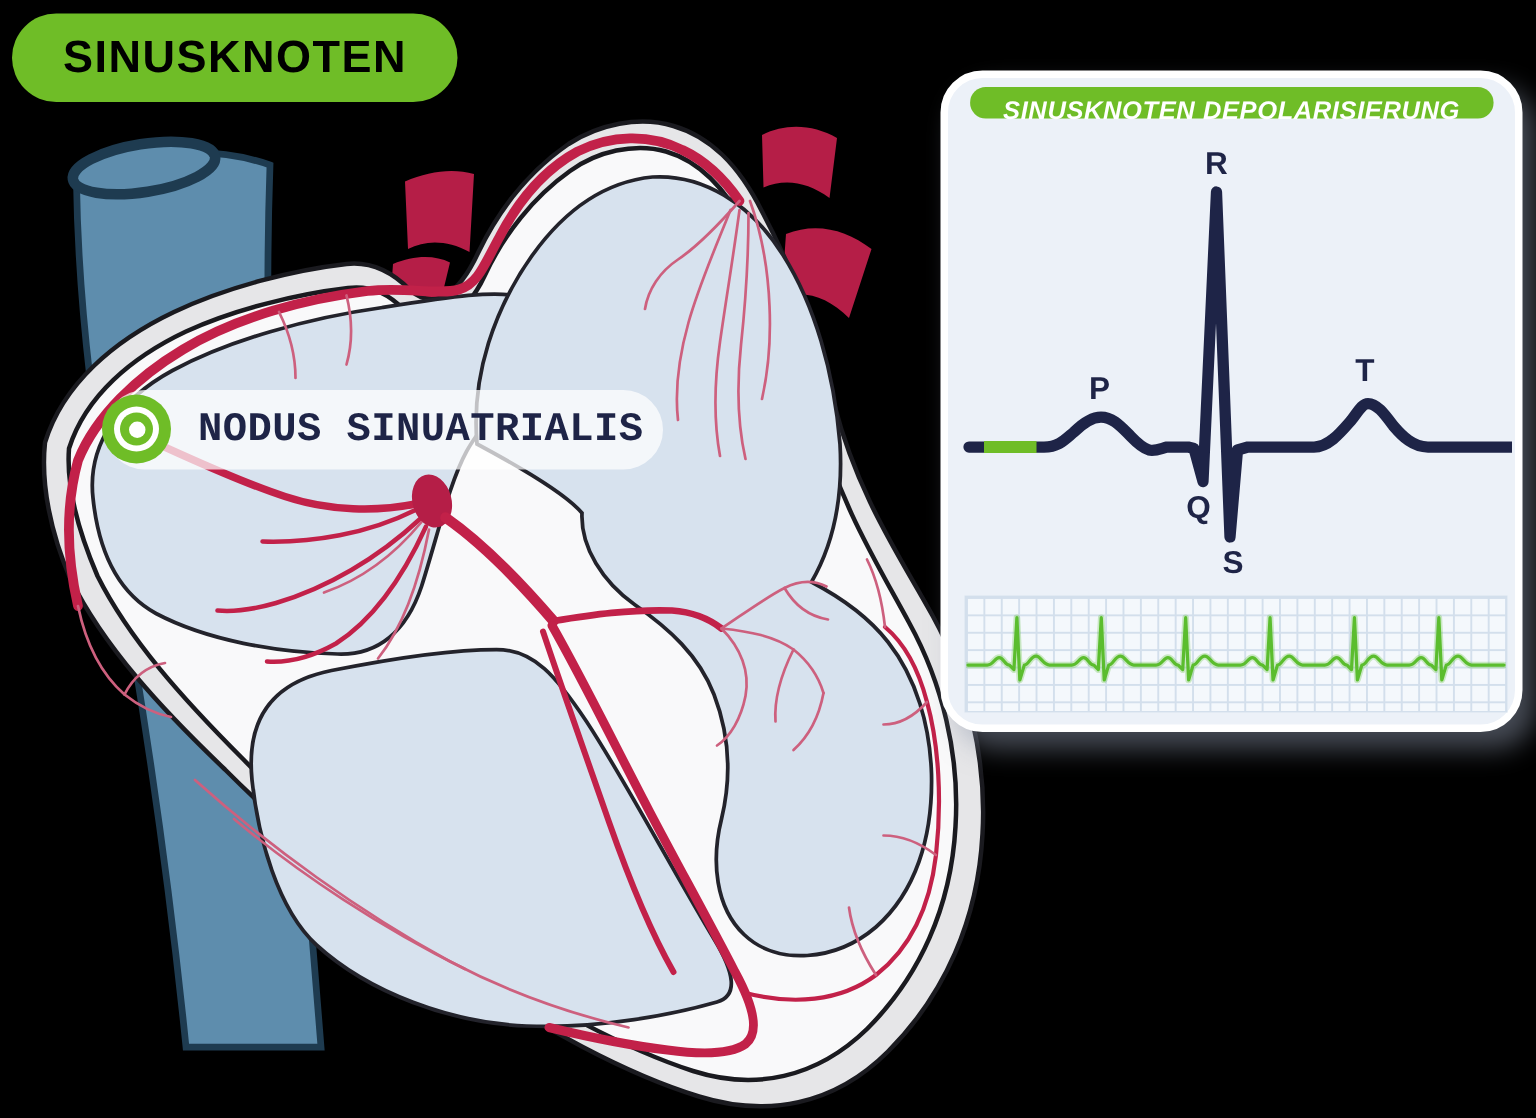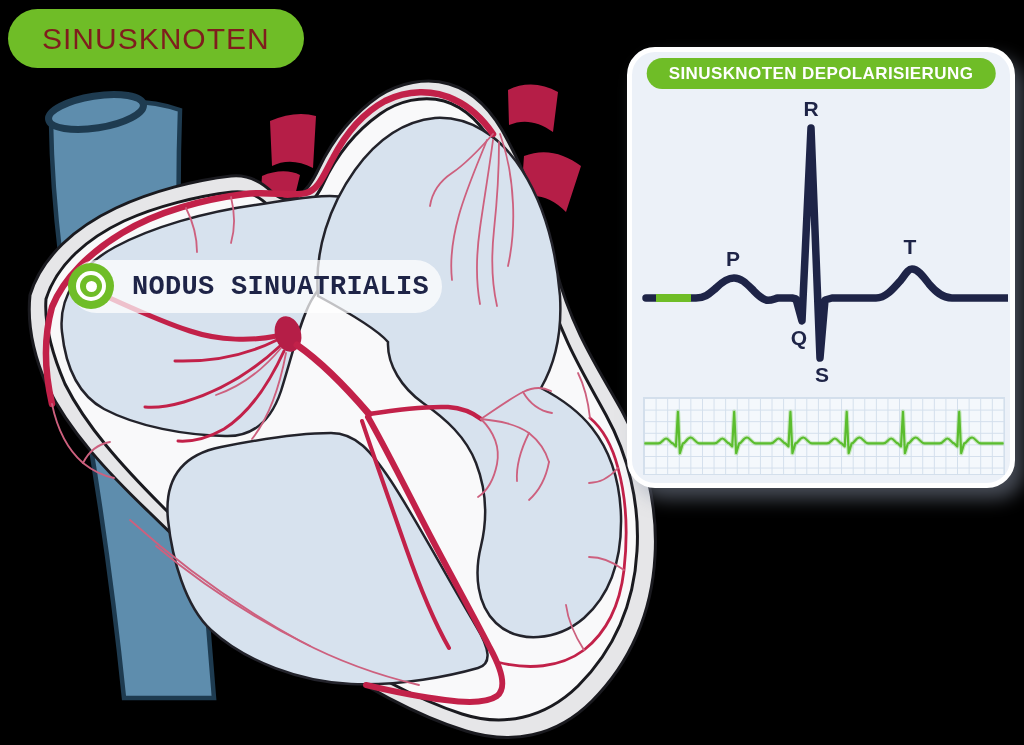--- a/index.html
+++ b/index.html
@@ -2,40 +2,40 @@
 <html style="--green: #6fbd27; --strip-green: #5bbd2e; --navy: #1e2447; --crimson: #c22149; --crimson-dark: #b51e47; --fiber-light: #cd607e; --blue-vessel: #5e8dad; --blue-outline: #1e3b50; --chamber: #d7e2ee; --chamber-outline: #23232b; --wall-white: #f9f9fa; --rim-gray: #e6e6e8; --outline: #1a1a1f; --panel-bg: #ecf1f8; --strip-bg: #f4f8fc; --grid: #d3dfec; --label-pill: rgba(255,255,255,0.72);"><head>
 <meta charset="utf-8">
 <style>
   html,body{margin:0;padding:0;background:#000;}
   #stage{position:relative;width:1024px;height:745px;background:#000;overflow:hidden;
          font-family:"Liberation Sans",sans-serif;}
 
   
   .title-badge{position:absolute;left:8px;top:9px;height:59px;line-height:59px;
     padding:0 34px;border-radius:30px;background:var(--green);
-    color:#7f1d1d;font-size:30px;font-weight:400;letter-spacing:1px;}
+    color:#000000;font-size:30px;font-weight:700;letter-spacing:1px;}
   .nodus-pill{position:absolute;left:70px;top:260px;width:372px;height:53px;
     border-radius:27px;background:var(--label-pill);font-family:Liberation Mono, monospace;}
   .nodus-text{position:absolute;left:62px;top:0;height:53px;line-height:54px;
     color:var(--navy);font-size:27px;font-weight:700;letter-spacing:.3px;white-space:nowrap;}
   .nodus-marker{position:absolute;left:68px;top:263px;width:46px;height:46px;border-radius:50%;
     background:var(--green);display:flex;align-items:center;justify-content:center;}
   .nodus-marker .m2{width:30px;height:30px;border-radius:50%;background:#fff;
     display:flex;align-items:center;justify-content:center;}
   .nodus-marker .m3{width:22px;height:22px;border-radius:50%;background:var(--green);
     display:flex;align-items:center;justify-content:center;}
   .nodus-marker .m4{width:11px;height:11px;border-radius:50%;background:#fff;}
 
   
   .panel{position:absolute;left:627px;top:47px;width:378px;height:431px;
     background:var(--panel-bg);border:5px solid #fff;border-radius:28px;
     box-shadow:9px 11px 18px rgba(140,150,170,.5);}
   .panel-badge{position:absolute;left:50%;transform:translateX(-50%);top:6px;
-    height:31px;line-height:31px;padding:0 22px;border-radius:16px;white-space:nowrap;
-    background:var(--green);color:#fff;font-size:17px;font-weight:700;letter-spacing:.4px;}
+    height:21px;line-height:31px;padding:0 22px;border-radius:16px;white-space:nowrap;
+    background:var(--green);color:#fff;font-size:17px;font-weight:700;letter-spacing:.4px;font-style:italic;}
   .ecg-svg{position:absolute;left:4px;top:40px;}
   .ecg-line{stroke:var(--navy);stroke-width:7.5;fill:none;stroke-linecap:round;stroke-linejoin:round;}
   .ecg-greenseg{stroke:var(--green);stroke-width:8;fill:none;stroke-linecap:butt;}
   .ecg-letter{fill:var(--navy);font-size:21px;font-weight:700;text-anchor:middle;
     font-family:"Liberation Sans",sans-serif;}
   .strip{position:absolute;left:11px;top:345px;width:360px;height:76px;
     background-color:var(--strip-bg);border:1px solid var(--grid);
     background-image:linear-gradient(to right,var(--grid) 1px,transparent 1px),
                      linear-gradient(to bottom,var(--grid) 1px,transparent 1px);
     background-size:11.6px 11.6px;}

